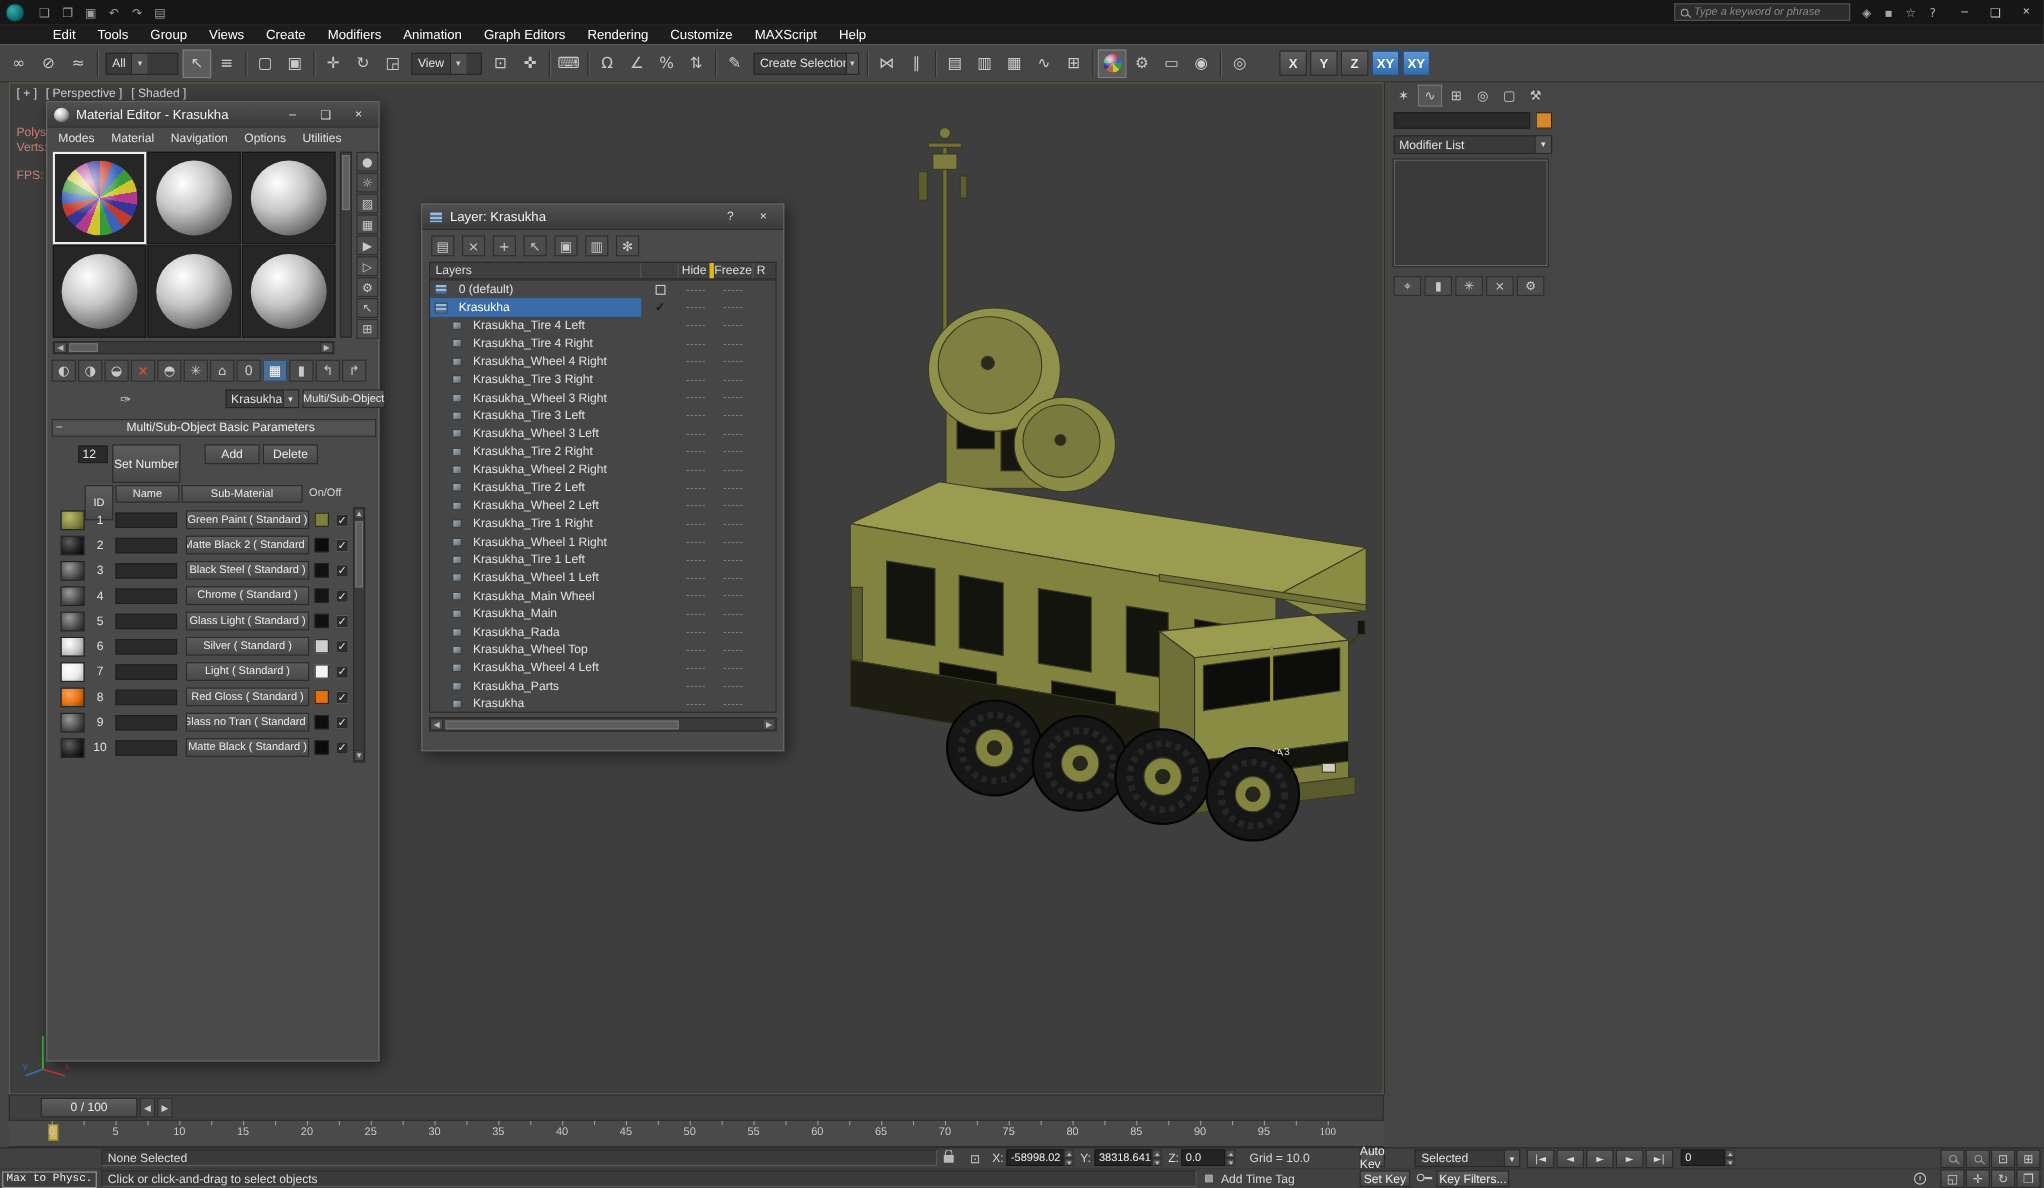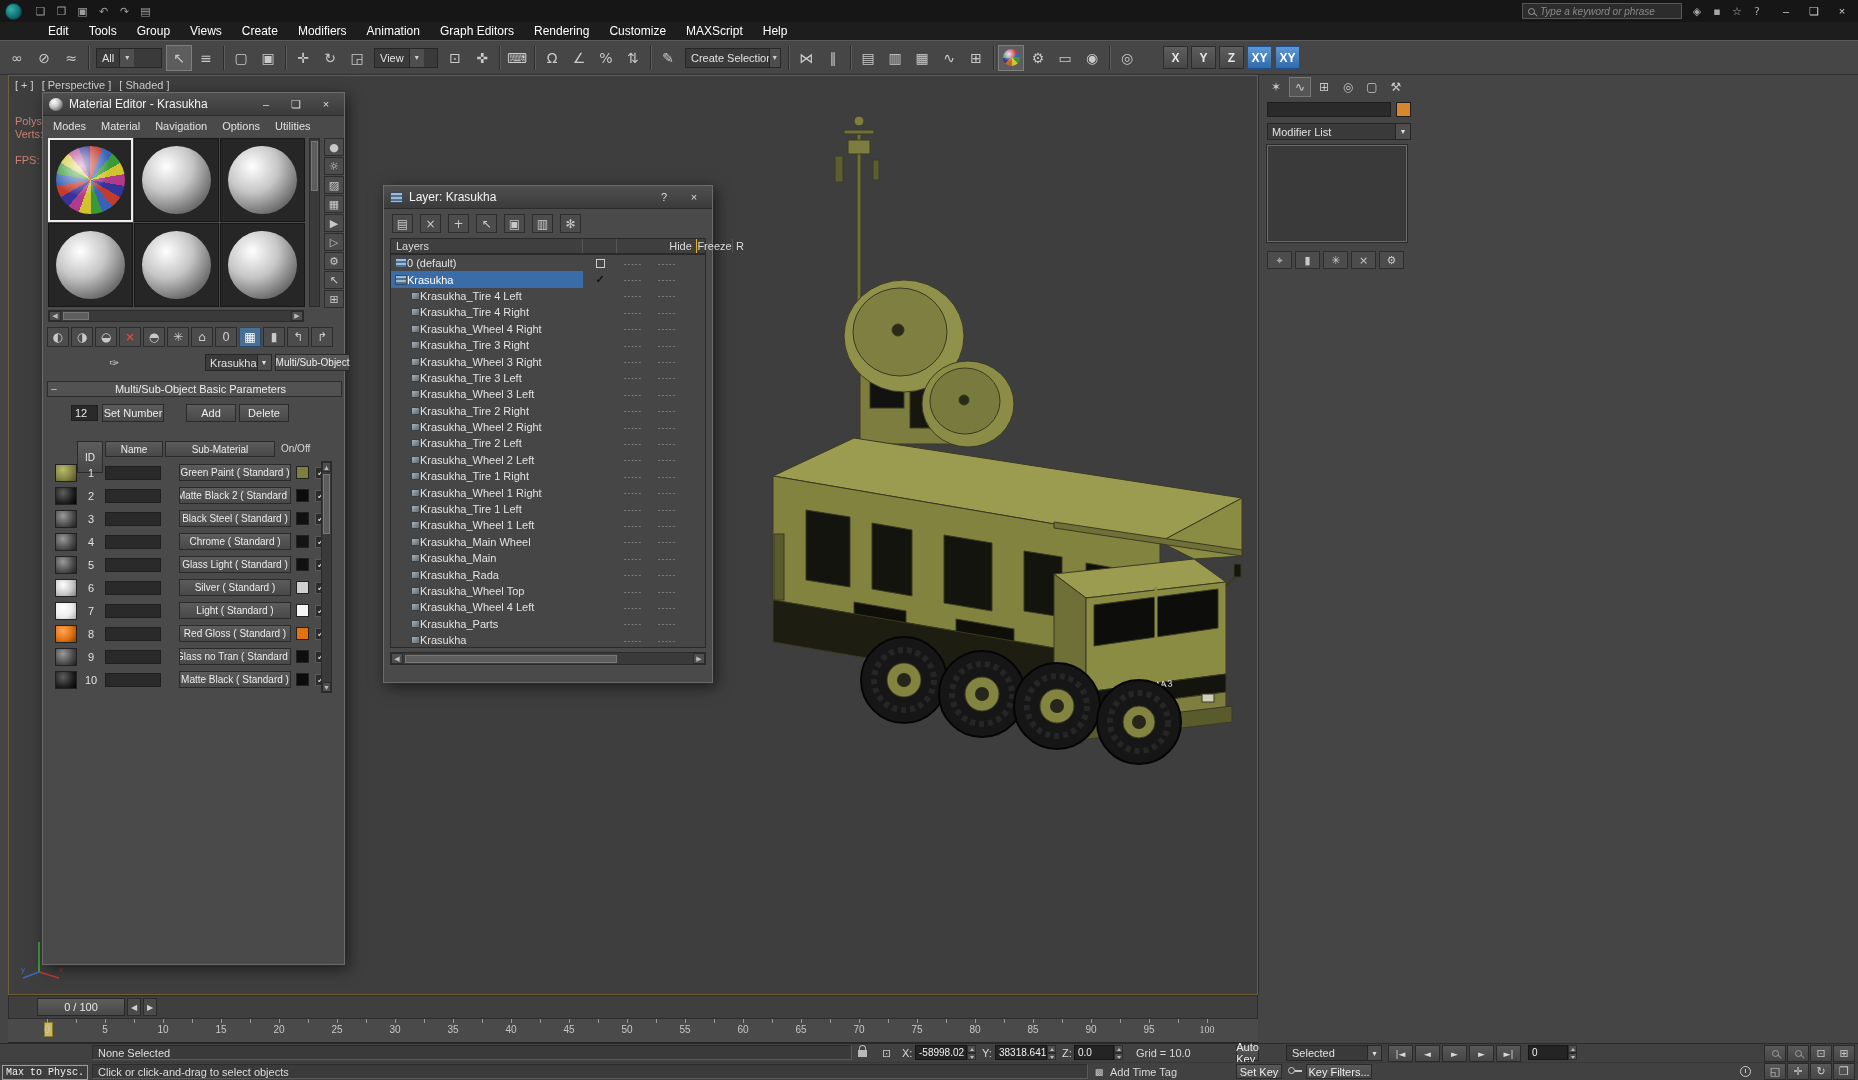--- a/index.html
+++ b/index.html
@@ -135,61 +135,61 @@
   .rollout-h { position:absolute; left:4px; top:288px; width:295px; height:16px;
     background:#525252; border:1px solid #2c2c2c; display:flex; align-items:center;
     font-size:11px; color:#ececec; }
   .rollout-h .minus { width:12px; text-align:center; color:#cfcfcf; }
   .rollout-h .t { flex:1; text-align:center; }
   .fieldbox { background:#2a2a2a; border:1px solid #1e1e1e; color:#e8e8e8;
     display:flex; align-items:center; padding:0 3px; }
   .gbtn { background:linear-gradient(#5c5c5c,#484848); border:1px solid #2a2a2a; color:#ececec;
     display:flex; align-items:center; justify-content:center; font-size:11px; }
   .me-count { position:absolute; left:28px; top:312px; width:27px; height:16px; font-size:11px; }
-  .me-setnum { position:absolute; left:59px; top:311px; width:62px; height:18px; }
+  .me-setnum { position:absolute; left:59px; top:311px; width:62px; height:35px; }
   .me-add { position:absolute; left:143px; top:311px; width:50px; height:18px; }
   .me-del { position:absolute; left:196px; top:311px; width:50px; height:18px; }
   .me-colh-id { position:absolute; left:34px; top:348px; width:26px; height:32px; font-size:10px; }
   .me-colh-name { position:absolute; left:62px; top:348px; width:58px; height:16px; font-size:10px; }
   .me-colh-sub { position:absolute; left:122px; top:348px; width:110px; height:16px; font-size:10px; }
   .me-colh-onoff { position:absolute; left:238px; top:350px; font-size:10px; color:#d8d8d8; }
   .me-rows { position:absolute; left:6px; top:368px; width:268px; }
   .mrow { height:23px; display:flex; align-items:center; }
   .m-preview { width:22px; height:18px; margin-left:6px; border:1px solid #222; flex:none; }
   .p-olive  { background:radial-gradient(circle at 35% 30%, #babb6b, #7e7f3e 60%, #4b4c24); }
   .p-dark   { background:radial-gradient(circle at 35% 30%, #5e5e5e, #1e1e1e 60%, #000); }
   .p-gray   { background:radial-gradient(circle at 35% 30%, #9a9a9a, #4a4a4a 60%, #1d1d1d); }
   .p-silver { background:radial-gradient(circle at 35% 30%, #ffffff, #c9c9c9 55%, #7e7e7e); }
   .p-white  { background:radial-gradient(circle at 35% 30%, #ffffff, #ececec 55%, #aaaaaa); }
   .p-red    { background:radial-gradient(circle at 35% 30%, #ffa35c, #e2720f 55%, #7c3b06); }
   .m-id { width:28px; text-align:center; color:#e0e0e0; font-size:11px; flex:none; }
   .m-name { width:56px; height:14px; background:#2a2a2a; border:1px solid #1f1f1f; flex:none; }
-  .m-sub { width:112px; height:17px; margin-left:18px; font-size:10px; white-space:nowrap; overflow:hidden; flex:none; }
+  .m-sub { width:112px; height:17px; margin-left:8px; font-size:10px; white-space:nowrap; overflow:hidden; flex:none; }
   .m-swatch { width:13px; height:13px; border:1px solid #222; margin-left:5px; flex:none; }
   .m-check { width:12px; height:12px; background:#2c2c2c; border:1px solid #5a5a5a; margin-left:6px;
     color:#e2e2e2; font-size:10px; display:flex; align-items:center; justify-content:center; flex:none; }
   .me-rows-scroll { position:absolute; left:278px; top:368px; width:11px; height:232px;
     background:#3a3a3a; border:1px solid #2a2a2a; }
   .vthumb { position:absolute; left:1px; width:7px; background:#5d5d5d; border:1px solid #777; }
 
   
   #ld { left:383px; top:185px; width:330px; height:498px; }
   .ld-tools { display:flex; gap:7px; padding:5px 8px; }
   .ld-tools .icon { width:21px; height:19px; font-size:12px; background:#4c4c4c; border:1px solid #2d2d2d; }
   .ld-head { position:absolute; left:6px; top:52px; width:316px; height:16px;
     background:#3f3f3f; border:1px solid #2a2a2a; display:flex; align-items:center; font-size:11px; color:#dcdcdc; }
   .lh-layers { flex:0 0 192px; padding-left:5px; border-right:1px solid #555; height:100%; display:flex; align-items:center; }
   .lh-ind { flex:0 0 34px; height:100%; border-right:1px solid #555; }
-  .lh-hide { flex:0 0 32px; text-align:center; border-right:1px solid #eab308; height:100%; display:flex; align-items:center; justify-content:center;margin-left:48px; }
+  .lh-hide { flex:0 0 32px; text-align:center; border-right:4px solid #eab308; height:100%; display:flex; align-items:center; justify-content:center; }
   .lh-freeze { flex:0 0 36px; text-align:center; border-right:1px solid #555; height:100%; display:flex; align-items:center; justify-content:center; }
   .lh-r { flex:1; padding-left:3px; }
   .ld-list { position:absolute; left:6px; top:68px; width:316px; height:394px;
     background:#464646; border:1px solid #2a2a2a; overflow:hidden; }
   .lrow { height:16.4px; display:flex; align-items:center; font-size:11px; color:#e2e2e2; }
-  .lr-label { flex:0 0 192px; display:flex; align-items:center; gap:0; padding-left:4px;
+  .lr-label { flex:0 0 192px; display:flex; align-items:center; gap:10px; padding-left:4px;
     height:100%; overflow:hidden; white-space:nowrap; }
   .lr-label.obj { padding-left:20px; }
   .lr-label.selected { background:#3a6da8; color:#fff; }
   .lr-ind { flex:0 0 34px; display:flex; justify-content:center; }
   .lr-hide, .lr-freeze { flex:0 0 32px; text-align:center; color:#9f9f9f; font-size:8px; letter-spacing:1px; }
   .lr-freeze { flex:0 0 36px; }
   .lay-ic { width:12px; height:10px; flex:none;
     background:repeating-linear-gradient(180deg,#9dbbd8 0 2px,#51718f 2px 4px); border:1px solid #3a4a5a; }
   .obj-ic { width:9px; height:8px; flex:none;
     background:linear-gradient(135deg,#aab3bb,#5f676e); border:1px solid #3a3f44; }

